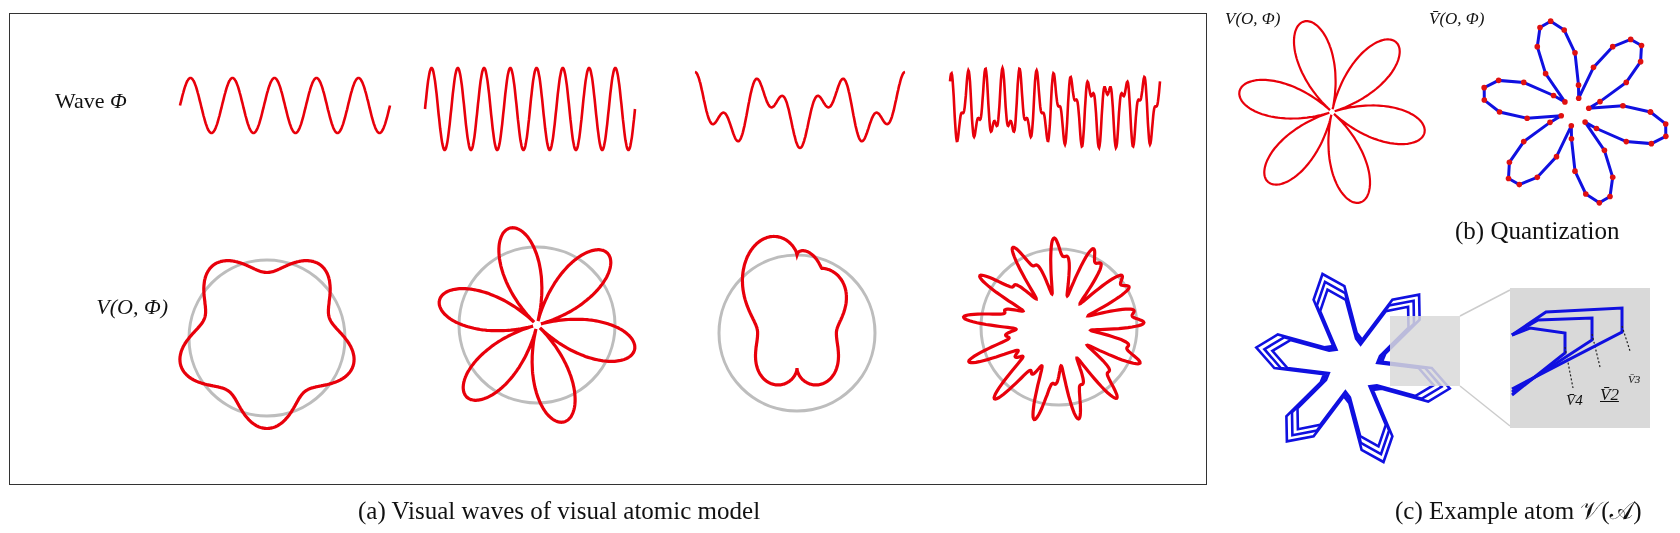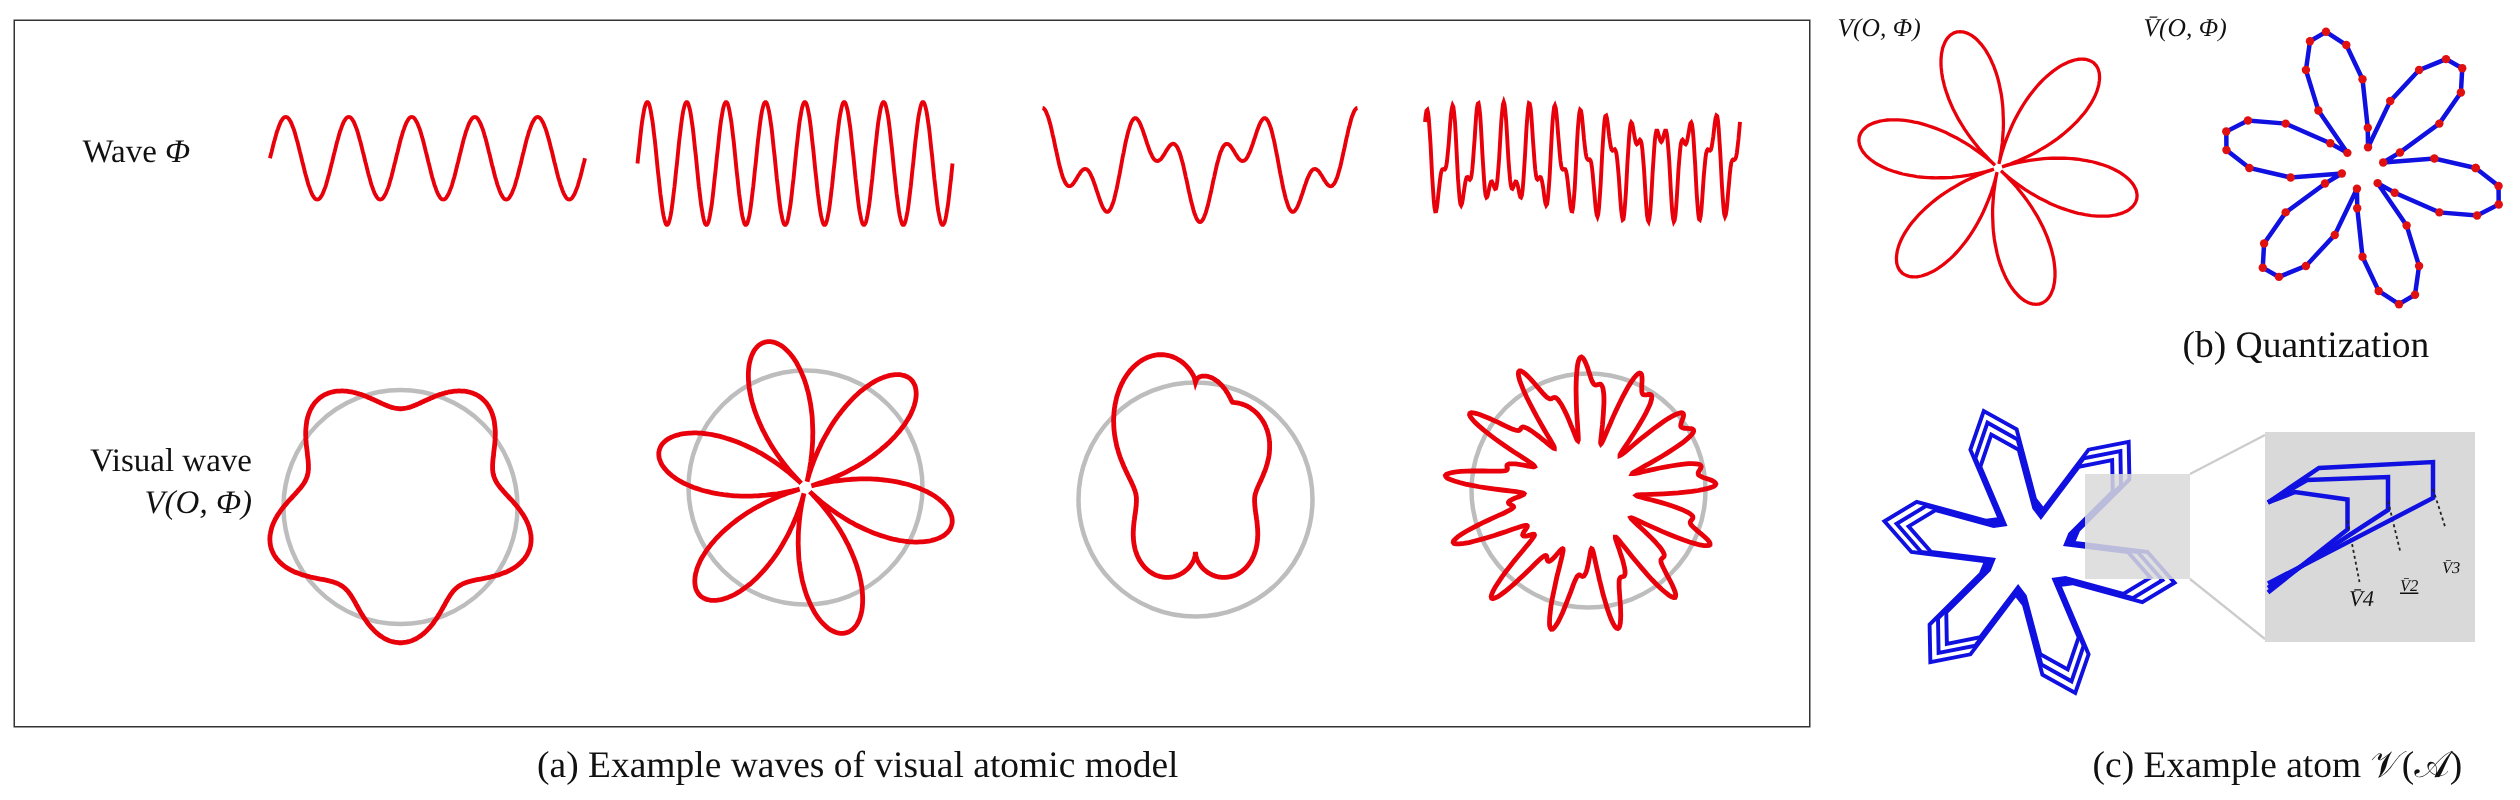--- a/index.html
+++ b/index.html
@@ -18,21 +18,20 @@
 <body>
 
 <div class="panel-a"></div>
 
 <div class="row-label" style="left:55px; top:87px;">
   <span>Wave</span>
   <i>Φ</i>
 </div>
 
 <div class="row-label" style="left:28px; top:293px; width:140px;">
-  <div>Visual wave</div>
   <div class="math">V(O, Φ)</div>
 </div>
 
 <svg id="svg-a" width="1680" height="533" style="left:0;top:0;">
     <path d="M180.0,105.5L180.5,103.3L181.1,101.2L181.6,99.1L182.1,97.0L182.6,95.0L183.2,93.0L183.7,91.1L184.2,89.3L184.7,87.6L185.3,86.1L185.8,84.6L186.3,83.3L186.8,82.1L187.3,81.0L187.9,80.1L188.4,79.3L188.9,78.8L189.4,78.3L190.0,78.1L190.5,78.0L191.0,78.1L191.6,78.3L192.1,78.8L192.6,79.3L193.1,80.1L193.7,81.0L194.2,82.1L194.7,83.3L195.2,84.6L195.8,86.1L196.3,87.6L196.8,89.3L197.3,91.1L197.8,93.0L198.4,95.0L198.9,97.0L199.4,99.1L199.9,101.2L200.5,103.3L201.0,105.5L201.5,107.7L202.1,109.8L202.6,111.9L203.1,114.0L203.6,116.0L204.2,118.0L204.7,119.9L205.2,121.7L205.7,123.4L206.3,124.9L206.8,126.4L207.3,127.7L207.8,128.9L208.3,130.0L208.9,130.9L209.4,131.7L209.9,132.2L210.4,132.7L211.0,132.9L211.5,133.0L212.0,132.9L212.6,132.7L213.1,132.2L213.6,131.7L214.1,130.9L214.7,130.0L215.2,128.9L215.7,127.7L216.2,126.4L216.8,124.9L217.3,123.4L217.8,121.7L218.3,119.9L218.8,118.0L219.4,116.0L219.9,114.0L220.4,111.9L220.9,109.8L221.5,107.7L222.0,105.5L222.5,103.3L223.1,101.2L223.6,99.1L224.1,97.0L224.6,95.0L225.2,93.0L225.7,91.1L226.2,89.3L226.7,87.6L227.3,86.1L227.8,84.6L228.3,83.3L228.8,82.1L229.3,81.0L229.9,80.1L230.4,79.3L230.9,78.8L231.4,78.3L232.0,78.1L232.5,78.0L233.0,78.1L233.6,78.3L234.1,78.8L234.6,79.3L235.1,80.1L235.7,81.0L236.2,82.1L236.7,83.3L237.2,84.6L237.8,86.1L238.3,87.6L238.8,89.3L239.3,91.1L239.8,93.0L240.4,95.0L240.9,97.0L241.4,99.1L241.9,101.2L242.5,103.3L243.0,105.5L243.5,107.7L244.1,109.8L244.6,111.9L245.1,114.0L245.6,116.0L246.2,118.0L246.7,119.9L247.2,121.7L247.7,123.4L248.3,124.9L248.8,126.4L249.3,127.7L249.8,128.9L250.4,130.0L250.9,130.9L251.4,131.7L251.9,132.2L252.4,132.7L253.0,132.9L253.5,133.0L254.0,132.9L254.6,132.7L255.1,132.2L255.6,131.7L256.1,130.9L256.6,130.0L257.2,128.9L257.7,127.7L258.2,126.4L258.8,124.9L259.3,123.4L259.8,121.7L260.3,119.9L260.9,118.0L261.4,116.0L261.9,114.0L262.4,111.9L262.9,109.8L263.5,107.7L264.0,105.5L264.5,103.3L265.1,101.2L265.6,99.1L266.1,97.0L266.6,95.0L267.1,93.0L267.7,91.1L268.2,89.3L268.7,87.6L269.3,86.1L269.8,84.6L270.3,83.3L270.8,82.1L271.4,81.0L271.9,80.1L272.4,79.3L272.9,78.8L273.4,78.3L274.0,78.1L274.5,78.0L275.0,78.1L275.6,78.3L276.1,78.8L276.6,79.3L277.1,80.1L277.6,81.0L278.2,82.1L278.7,83.3L279.2,84.6L279.8,86.1L280.3,87.6L280.8,89.3L281.3,91.1L281.9,93.0L282.4,95.0L282.9,97.0L283.4,99.1L283.9,101.2L284.5,103.3L285.0,105.5L285.5,107.7L286.1,109.8L286.6,111.9L287.1,114.0L287.6,116.0L288.1,118.0L288.7,119.9L289.2,121.7L289.7,123.4L290.3,124.9L290.8,126.4L291.3,127.7L291.8,128.9L292.4,130.0L292.9,130.9L293.4,131.7L293.9,132.2L294.4,132.7L295.0,132.9L295.5,133.0L296.0,132.9L296.6,132.7L297.1,132.2L297.6,131.7L298.1,130.9L298.6,130.0L299.2,128.9L299.7,127.7L300.2,126.4L300.8,124.9L301.3,123.4L301.8,121.7L302.3,119.9L302.9,118.0L303.4,116.0L303.9,114.0L304.4,111.9L304.9,109.8L305.5,107.7L306.0,105.5L306.5,103.3L307.1,101.2L307.6,99.1L308.1,97.0L308.6,95.0L309.1,93.0L309.7,91.1L310.2,89.3L310.7,87.6L311.3,86.1L311.8,84.6L312.3,83.3L312.8,82.1L313.4,81.0L313.9,80.1L314.4,79.3L314.9,78.8L315.5,78.3L316.0,78.1L316.5,78.0L317.0,78.1L317.6,78.3L318.1,78.8L318.6,79.3L319.1,80.1L319.6,81.0L320.2,82.1L320.7,83.3L321.2,84.6L321.8,86.1L322.3,87.6L322.8,89.3L323.3,91.1L323.9,93.0L324.4,95.0L324.9,97.0L325.4,99.1L325.9,101.2L326.5,103.3L327.0,105.5L327.5,107.7L328.0,109.8L328.6,111.9L329.1,114.0L329.6,116.0L330.1,118.0L330.7,119.9L331.2,121.7L331.7,123.4L332.3,124.9L332.8,126.4L333.3,127.7L333.8,128.9L334.4,130.0L334.9,130.9L335.4,131.7L335.9,132.2L336.4,132.7L337.0,132.9L337.5,133.0L338.0,132.9L338.6,132.7L339.1,132.2L339.6,131.7L340.1,130.9L340.6,130.0L341.2,128.9L341.7,127.7L342.2,126.4L342.8,124.9L343.3,123.4L343.8,121.7L344.3,119.9L344.9,118.0L345.4,116.0L345.9,114.0L346.4,111.9L347.0,109.8L347.5,107.7L348.0,105.5L348.5,103.3L349.1,101.2L349.6,99.1L350.1,97.0L350.6,95.0L351.1,93.0L351.7,91.1L352.2,89.3L352.7,87.6L353.3,86.1L353.8,84.6L354.3,83.3L354.8,82.1L355.4,81.0L355.9,80.1L356.4,79.3L356.9,78.8L357.4,78.3L358.0,78.1L358.5,78.0L359.0,78.1L359.5,78.3L360.1,78.8L360.6,79.3L361.1,80.1L361.6,81.0L362.2,82.1L362.7,83.3L363.2,84.6L363.8,86.1L364.3,87.6L364.8,89.3L365.3,91.1L365.9,93.0L366.4,95.0L366.9,97.0L367.4,99.1L368.0,101.2L368.5,103.3L369.0,105.5L369.5,107.7L370.1,109.8L370.6,111.9L371.1,114.0L371.6,116.0L372.1,118.0L372.7,119.9L373.2,121.7L373.7,123.4L374.3,124.9L374.8,126.4L375.3,127.7L375.8,128.9L376.4,130.0L376.9,130.9L377.4,131.7L377.9,132.2L378.4,132.7L379.0,132.9L379.5,133.0L380.0,132.9L380.5,132.7L381.1,132.2L381.6,131.7L382.1,130.9L382.6,130.0L383.2,128.9L383.7,127.7L384.2,126.4L384.8,124.9L385.3,123.4L385.8,121.7L386.3,119.9L386.9,118.0L387.4,116.0L387.9,114.0L388.4,111.9L388.9,109.8L389.5,107.7L390.0,105.5" fill="none" stroke="#e8000b" stroke-width="2.6"></path>
     <path d="M425.0,109.0L425.5,103.9L426.1,98.8L426.6,93.9L427.1,89.2L427.6,84.9L428.1,80.9L428.7,77.4L429.2,74.4L429.7,71.9L430.3,70.0L430.8,68.7L431.3,68.1L431.8,68.1L432.4,68.7L432.9,70.0L433.4,71.9L433.9,74.4L434.4,77.4L435.0,80.9L435.5,84.9L436.0,89.2L436.6,93.9L437.1,98.8L437.6,103.9L438.1,109.0L438.6,114.1L439.2,119.2L439.7,124.1L440.2,128.8L440.8,133.1L441.3,137.1L441.8,140.6L442.3,143.6L442.9,146.1L443.4,148.0L443.9,149.3L444.4,149.9L444.9,149.9L445.5,149.3L446.0,148.0L446.5,146.1L447.1,143.6L447.6,140.6L448.1,137.1L448.6,133.1L449.1,128.8L449.7,124.1L450.2,119.2L450.7,114.1L451.3,109.0L451.8,103.9L452.3,98.8L452.8,93.9L453.4,89.2L453.9,84.9L454.4,80.9L454.9,77.4L455.4,74.4L456.0,71.9L456.5,70.0L457.0,68.7L457.6,68.1L458.1,68.1L458.6,68.7L459.1,70.0L459.6,71.9L460.2,74.4L460.7,77.4L461.2,80.9L461.8,84.9L462.3,89.2L462.8,93.9L463.3,98.8L463.9,103.9L464.4,109.0L464.9,114.1L465.4,119.2L465.9,124.1L466.5,128.8L467.0,133.1L467.5,137.1L468.1,140.6L468.6,143.6L469.1,146.1L469.6,148.0L470.1,149.3L470.7,149.9L471.2,149.9L471.7,149.3L472.3,148.0L472.8,146.1L473.3,143.6L473.8,140.6L474.4,137.1L474.9,133.1L475.4,128.8L475.9,124.1L476.4,119.2L477.0,114.1L477.5,109.0L478.0,103.9L478.6,98.8L479.1,93.9L479.6,89.2L480.1,84.9L480.6,80.9L481.2,77.4L481.7,74.4L482.2,71.9L482.8,70.0L483.3,68.7L483.8,68.1L484.3,68.1L484.9,68.7L485.4,70.0L485.9,71.9L486.4,74.4L486.9,77.4L487.5,80.9L488.0,84.9L488.5,89.2L489.1,93.9L489.6,98.8L490.1,103.9L490.6,109.0L491.1,114.1L491.7,119.2L492.2,124.1L492.7,128.8L493.3,133.1L493.8,137.1L494.3,140.6L494.8,143.6L495.4,146.1L495.9,148.0L496.4,149.3L496.9,149.9L497.4,149.9L498.0,149.3L498.5,148.0L499.0,146.1L499.6,143.6L500.1,140.6L500.6,137.1L501.1,133.1L501.6,128.8L502.2,124.1L502.7,119.2L503.2,114.1L503.8,109.0L504.3,103.9L504.8,98.8L505.3,93.9L505.9,89.2L506.4,84.9L506.9,80.9L507.4,77.4L507.9,74.4L508.5,71.9L509.0,70.0L509.5,68.7L510.1,68.1L510.6,68.1L511.1,68.7L511.6,70.0L512.1,71.9L512.7,74.4L513.2,77.4L513.7,80.9L514.3,84.9L514.8,89.2L515.3,93.9L515.8,98.8L516.4,103.9L516.9,109.0L517.4,114.1L517.9,119.2L518.5,124.1L519.0,128.8L519.5,133.1L520.0,137.1L520.5,140.6L521.1,143.6L521.6,146.1L522.1,148.0L522.6,149.3L523.2,149.9L523.7,149.9L524.2,149.3L524.8,148.0L525.3,146.1L525.8,143.6L526.3,140.6L526.9,137.1L527.4,133.1L527.9,128.8L528.4,124.1L529.0,119.2L529.5,114.1L530.0,109.0L530.5,103.9L531.0,98.8L531.6,93.9L532.1,89.2L532.6,84.9L533.1,80.9L533.7,77.4L534.2,74.4L534.7,71.9L535.3,70.0L535.8,68.7L536.3,68.1L536.8,68.1L537.4,68.7L537.9,70.0L538.4,71.9L538.9,74.4L539.5,77.4L540.0,80.9L540.5,84.9L541.0,89.2L541.5,93.9L542.1,98.8L542.6,103.9L543.1,109.0L543.6,114.1L544.2,119.2L544.7,124.1L545.2,128.8L545.8,133.1L546.3,137.1L546.8,140.6L547.3,143.6L547.9,146.1L548.4,148.0L548.9,149.3L549.4,149.9L550.0,149.9L550.5,149.3L551.0,148.0L551.5,146.1L552.0,143.6L552.6,140.6L553.1,137.1L553.6,133.1L554.1,128.8L554.7,124.1L555.2,119.2L555.7,114.1L556.3,109.0L556.8,103.9L557.3,98.8L557.8,93.9L558.4,89.2L558.9,84.9L559.4,80.9L559.9,77.4L560.5,74.4L561.0,71.9L561.5,70.0L562.0,68.7L562.5,68.1L563.1,68.1L563.6,68.7L564.1,70.0L564.6,71.9L565.2,74.4L565.7,77.4L566.2,80.9L566.8,84.9L567.3,89.2L567.8,93.9L568.3,98.8L568.9,103.9L569.4,109.0L569.9,114.1L570.4,119.2L571.0,124.1L571.5,128.8L572.0,133.1L572.5,137.1L573.0,140.6L573.6,143.6L574.1,146.1L574.6,148.0L575.1,149.3L575.7,149.9L576.2,149.9L576.7,149.3L577.3,148.0L577.8,146.1L578.3,143.6L578.8,140.6L579.4,137.1L579.9,133.1L580.4,128.8L580.9,124.1L581.5,119.2L582.0,114.1L582.5,109.0L583.0,103.9L583.5,98.8L584.1,93.9L584.6,89.2L585.1,84.9L585.6,80.9L586.2,77.4L586.7,74.4L587.2,71.9L587.8,70.0L588.3,68.7L588.8,68.1L589.3,68.1L589.9,68.7L590.4,70.0L590.9,71.9L591.4,74.4L592.0,77.4L592.5,80.9L593.0,84.9L593.5,89.2L594.0,93.9L594.6,98.8L595.1,103.9L595.6,109.0L596.1,114.1L596.7,119.2L597.2,124.1L597.7,128.8L598.3,133.1L598.8,137.1L599.3,140.6L599.8,143.6L600.4,146.1L600.9,148.0L601.4,149.3L601.9,149.9L602.5,149.9L603.0,149.3L603.5,148.0L604.0,146.1L604.5,143.6L605.1,140.6L605.6,137.1L606.1,133.1L606.6,128.8L607.2,124.1L607.7,119.2L608.2,114.1L608.8,109.0L609.3,103.9L609.8,98.8L610.3,93.9L610.9,89.2L611.4,84.9L611.9,80.9L612.4,77.4L613.0,74.4L613.5,71.9L614.0,70.0L614.5,68.7L615.0,68.1L615.6,68.1L616.1,68.7L616.6,70.0L617.1,71.9L617.7,74.4L618.2,77.4L618.7,80.9L619.3,84.9L619.8,89.2L620.3,93.9L620.8,98.8L621.4,103.9L621.9,109.0L622.4,114.1L622.9,119.2L623.5,124.1L624.0,128.8L624.5,133.1L625.0,137.1L625.5,140.6L626.1,143.6L626.6,146.1L627.1,148.0L627.6,149.3L628.2,149.9L628.7,149.9L629.2,149.3L629.8,148.0L630.3,146.1L630.8,143.6L631.3,140.6L631.9,137.1L632.4,133.1L632.9,128.8L633.4,124.1L634.0,119.2L634.5,114.1L635.0,109.0" fill="none" stroke="#e8000b" stroke-width="2.6"></path>
     <path d="M695.0,72.0L695.5,72.1L696.0,72.5L696.6,73.1L697.1,73.9L697.6,75.0L698.1,76.3L698.7,77.7L699.2,79.4L699.7,81.3L700.3,83.2L700.8,85.4L701.3,87.6L701.8,89.9L702.4,92.3L702.9,94.7L703.4,97.2L703.9,99.7L704.5,102.1L705.0,104.5L705.5,106.8L706.0,109.0L706.5,111.1L707.1,113.1L707.6,115.0L708.1,116.7L708.6,118.3L709.2,119.6L709.7,120.8L710.2,121.8L710.8,122.7L711.3,123.3L711.8,123.8L712.3,124.0L712.9,124.1L713.4,124.1L713.9,123.9L714.4,123.5L715.0,123.0L715.5,122.4L716.0,121.7L716.5,121.0L717.0,120.2L717.6,119.3L718.1,118.4L718.6,117.5L719.1,116.7L719.7,115.9L720.2,115.1L720.7,114.4L721.3,113.8L721.8,113.3L722.3,113.0L722.8,112.7L723.4,112.6L723.9,112.7L724.4,112.9L724.9,113.2L725.5,113.7L726.0,114.4L726.5,115.2L727.0,116.1L727.5,117.2L728.1,118.4L728.6,119.7L729.1,121.1L729.6,122.5L730.2,124.1L730.7,125.7L731.2,127.3L731.8,128.9L732.3,130.5L732.8,132.0L733.3,133.5L733.9,135.0L734.4,136.3L734.9,137.5L735.4,138.6L736.0,139.5L736.5,140.2L737.0,140.7L737.5,141.1L738.0,141.2L738.6,141.2L739.1,140.9L739.6,140.3L740.1,139.6L740.7,138.6L741.2,137.4L741.7,136.0L742.3,134.4L742.8,132.6L743.3,130.6L743.8,128.4L744.4,126.1L744.9,123.6L745.4,121.0L745.9,118.4L746.5,115.6L747.0,112.8L747.5,110.0L748.0,107.2L748.5,104.4L749.1,101.7L749.6,99.0L750.1,96.4L750.6,94.0L751.2,91.7L751.7,89.5L752.2,87.5L752.8,85.7L753.3,84.0L753.8,82.6L754.3,81.4L754.9,80.4L755.4,79.7L755.9,79.1L756.4,78.8L757.0,78.8L757.5,78.9L758.0,79.3L758.5,79.8L759.0,80.5L759.6,81.4L760.1,82.5L760.6,83.7L761.1,85.0L761.7,86.4L762.2,87.9L762.7,89.5L763.3,91.1L763.8,92.7L764.3,94.3L764.8,95.9L765.4,97.4L765.9,98.9L766.4,100.3L766.9,101.6L767.5,102.8L768.0,103.9L768.5,104.8L769.0,105.6L769.5,106.3L770.1,106.8L770.6,107.1L771.1,107.3L771.6,107.4L772.2,107.3L772.7,107.0L773.2,106.6L773.8,106.2L774.3,105.6L774.8,104.9L775.3,104.1L775.9,103.3L776.4,102.5L776.9,101.6L777.4,100.7L778.0,99.8L778.5,99.0L779.0,98.3L779.5,97.6L780.0,97.0L780.6,96.5L781.1,96.1L781.6,95.9L782.1,95.8L782.7,95.9L783.2,96.2L783.7,96.7L784.3,97.3L784.8,98.1L785.3,99.1L785.8,100.3L786.4,101.7L786.9,103.2L787.4,105.0L787.9,106.8L788.5,108.8L789.0,110.9L789.5,113.2L790.0,115.5L790.5,117.9L791.1,120.3L791.6,122.8L792.1,125.2L792.6,127.6L793.2,130.0L793.7,132.4L794.2,134.6L794.8,136.7L795.3,138.7L795.8,140.6L796.3,142.2L796.9,143.7L797.4,145.0L797.9,146.1L798.4,146.9L799.0,147.5L799.5,147.9L800.0,148.0L800.5,147.9L801.0,147.5L801.6,146.9L802.1,146.1L802.6,145.0L803.1,143.7L803.7,142.3L804.2,140.6L804.7,138.7L805.3,136.8L805.8,134.6L806.3,132.4L806.8,130.1L807.4,127.7L807.9,125.3L808.4,122.8L808.9,120.3L809.5,117.9L810.0,115.5L810.5,113.2L811.0,111.0L811.5,108.9L812.1,106.9L812.6,105.0L813.1,103.3L813.6,101.7L814.2,100.4L814.7,99.2L815.2,98.2L815.8,97.3L816.3,96.7L816.8,96.2L817.3,96.0L817.9,95.9L818.4,95.9L818.9,96.1L819.4,96.5L820.0,97.0L820.5,97.6L821.0,98.3L821.5,99.0L822.0,99.8L822.6,100.7L823.1,101.6L823.6,102.5L824.1,103.3L824.7,104.1L825.2,104.9L825.7,105.6L826.3,106.2L826.8,106.7L827.3,107.0L827.8,107.3L828.4,107.4L828.9,107.3L829.4,107.1L829.9,106.8L830.5,106.3L831.0,105.6L831.5,104.8L832.0,103.9L832.5,102.8L833.1,101.6L833.6,100.3L834.1,98.9L834.6,97.5L835.2,95.9L835.7,94.3L836.2,92.7L836.8,91.1L837.3,89.5L837.8,88.0L838.3,86.5L838.9,85.0L839.4,83.7L839.9,82.5L840.4,81.4L841.0,80.5L841.5,79.8L842.0,79.3L842.5,78.9L843.0,78.8L843.6,78.8L844.1,79.1L844.6,79.7L845.1,80.4L845.7,81.4L846.2,82.6L846.7,84.0L847.3,85.6L847.8,87.4L848.3,89.4L848.8,91.6L849.4,93.9L849.9,96.4L850.4,99.0L850.9,101.6L851.5,104.4L852.0,107.2L852.5,110.0L853.0,112.8L853.5,115.6L854.1,118.3L854.6,121.0L855.1,123.6L855.6,126.0L856.2,128.3L856.7,130.5L857.2,132.5L857.8,134.3L858.3,136.0L858.8,137.4L859.3,138.6L859.9,139.6L860.4,140.3L860.9,140.9L861.4,141.2L862.0,141.2L862.5,141.1L863.0,140.7L863.5,140.2L864.0,139.5L864.6,138.6L865.1,137.5L865.6,136.3L866.1,135.0L866.7,133.6L867.2,132.1L867.7,130.5L868.3,128.9L868.8,127.3L869.3,125.7L869.8,124.1L870.4,122.6L870.9,121.1L871.4,119.7L871.9,118.4L872.5,117.2L873.0,116.1L873.5,115.2L874.0,114.4L874.5,113.7L875.1,113.2L875.6,112.9L876.1,112.7L876.6,112.6L877.2,112.7L877.7,113.0L878.2,113.4L878.8,113.8L879.3,114.4L879.8,115.1L880.3,115.9L880.9,116.7L881.4,117.5L881.9,118.4L882.4,119.3L883.0,120.2L883.5,121.0L884.0,121.7L884.5,122.4L885.0,123.0L885.6,123.5L886.1,123.9L886.6,124.1L887.1,124.2L887.7,124.1L888.2,123.8L888.7,123.3L889.3,122.7L889.8,121.9L890.3,120.9L890.8,119.7L891.4,118.3L891.9,116.8L892.4,115.0L892.9,113.2L893.5,111.2L894.0,109.1L894.5,106.8L895.0,104.5L895.5,102.1L896.1,99.7L896.6,97.2L897.1,94.8L897.6,92.4L898.2,90.0L898.7,87.6L899.2,85.4L899.8,83.3L900.3,81.3L900.8,79.4L901.3,77.8L901.9,76.3L902.4,75.0L902.9,73.9L903.4,73.1L904.0,72.5L904.5,72.1L905.0,72.0" fill="none" stroke="#e8000b" stroke-width="2.6"></path>
     <path d="M950.0,81.3L950.5,76.7L951.0,73.8L951.6,73.2L952.1,75.2L952.6,80.0L953.1,87.2L953.7,96.2L954.2,106.3L954.7,116.4L955.3,125.6L955.8,133.1L956.3,138.3L956.8,140.9L957.4,140.8L957.9,138.5L958.4,134.5L958.9,129.5L959.5,124.4L960.0,119.8L960.5,116.3L961.0,114.0L961.5,112.9L962.1,112.7L962.6,113.0L963.1,113.1L963.6,112.5L964.2,110.5L964.7,107.1L965.2,102.1L965.8,95.9L966.3,89.0L966.8,82.2L967.3,76.3L967.9,72.1L968.4,70.3L968.9,71.3L969.4,75.1L970.0,81.6L970.5,90.0L971.0,99.7L971.5,109.7L972.0,119.1L972.6,126.9L973.1,132.7L973.6,136.0L974.1,136.9L974.7,135.6L975.2,132.8L975.7,129.1L976.3,125.2L976.8,121.9L977.3,119.5L977.8,118.2L978.4,118.0L978.9,118.6L979.4,119.4L979.9,119.8L980.5,119.1L981.0,117.0L981.5,113.1L982.0,107.5L982.5,100.4L983.1,92.6L983.6,84.6L984.1,77.5L984.6,72.1L985.2,69.1L985.7,68.8L986.2,71.5L986.8,77.0L987.3,84.6L987.8,93.7L988.3,103.3L988.9,112.4L989.4,120.3L989.9,126.3L990.4,130.1L991.0,131.7L991.5,131.3L992.0,129.6L992.5,127.0L993.0,124.4L993.6,122.3L994.1,121.1L994.6,121.0L995.1,122.0L995.7,123.5L996.2,125.0L996.7,126.0L997.3,125.7L997.8,123.7L998.3,119.7L998.8,113.7L999.4,106.1L999.9,97.4L1000.4,88.6L1000.9,80.4L1001.5,73.8L1002.0,69.5L1002.5,68.0L1003.0,69.5L1003.5,73.8L1004.1,80.4L1004.6,88.5L1005.1,97.4L1005.6,106.1L1006.2,113.7L1006.7,119.6L1007.2,123.6L1007.8,125.6L1008.3,125.9L1008.8,125.0L1009.3,123.4L1009.9,121.9L1010.4,121.0L1010.9,121.1L1011.4,122.3L1012.0,124.4L1012.5,127.0L1013.0,129.6L1013.5,131.4L1014.0,131.7L1014.6,130.2L1015.1,126.4L1015.6,120.3L1016.1,112.5L1016.7,103.3L1017.2,93.7L1017.7,84.7L1018.3,77.0L1018.8,71.6L1019.3,68.8L1019.8,69.1L1020.4,72.1L1020.9,77.5L1021.4,84.6L1021.9,92.5L1022.5,100.4L1023.0,107.5L1023.5,113.1L1024.0,117.0L1024.5,119.1L1025.1,119.7L1025.6,119.3L1026.1,118.6L1026.7,118.0L1027.2,118.2L1027.7,119.5L1028.2,121.9L1028.8,125.2L1029.3,129.1L1029.8,132.8L1030.3,135.6L1030.8,136.9L1031.4,136.0L1031.9,132.7L1032.4,127.0L1033.0,119.1L1033.5,109.8L1034.0,99.8L1034.5,90.1L1035.0,81.6L1035.6,75.1L1036.1,71.3L1036.6,70.3L1037.2,72.1L1037.7,76.3L1038.2,82.2L1038.7,89.0L1039.3,95.8L1039.8,102.0L1040.3,107.0L1040.8,110.5L1041.3,112.4L1041.9,113.1L1042.4,113.0L1042.9,112.7L1043.5,112.8L1044.0,113.9L1044.5,116.2L1045.0,119.8L1045.5,124.4L1046.1,129.5L1046.6,134.5L1047.1,138.5L1047.7,140.8L1048.2,140.9L1048.7,138.3L1049.2,133.2L1049.8,125.7L1050.3,116.5L1050.8,106.3L1051.3,96.3L1051.8,87.2L1052.4,80.0L1052.9,75.2L1053.4,73.2L1054.0,73.8L1054.5,76.7L1055.0,81.3L1055.5,86.9L1056.0,92.6L1056.6,97.8L1057.1,101.9L1057.6,104.6L1058.2,106.1L1058.7,106.5L1059.2,106.3L1059.7,106.2L1060.3,106.8L1060.8,108.5L1061.3,111.6L1061.8,116.2L1062.3,121.9L1062.9,128.3L1063.4,134.5L1063.9,139.7L1064.5,143.3L1065.0,144.5L1065.5,142.9L1066.0,138.6L1066.5,131.7L1067.1,122.9L1067.6,113.0L1068.1,102.9L1068.7,93.6L1069.2,85.9L1069.7,80.4L1070.2,77.4L1070.8,77.0L1071.3,78.8L1071.8,82.2L1072.3,86.5L1072.8,91.0L1073.4,95.0L1073.9,98.0L1074.4,99.8L1075.0,100.4L1075.5,100.2L1076.0,99.7L1076.5,99.5L1077.0,100.2L1077.6,102.3L1078.1,106.0L1078.6,111.3L1079.2,118.0L1079.7,125.4L1080.2,132.8L1080.7,139.3L1081.3,144.1L1081.8,146.5L1082.3,146.1L1082.8,142.8L1083.3,136.9L1083.9,128.8L1084.4,119.4L1084.9,109.5L1085.5,100.3L1086.0,92.4L1086.5,86.4L1087.0,82.9L1087.5,81.6L1088.1,82.4L1088.6,84.6L1089.1,87.7L1089.7,91.0L1090.2,93.7L1090.7,95.5L1091.2,96.2L1091.8,95.8L1092.3,94.8L1092.8,93.7L1093.3,93.1L1093.8,93.6L1094.4,95.7L1094.9,99.6L1095.4,105.5L1096.0,112.8L1096.5,121.1L1097.0,129.6L1097.5,137.2L1098.0,143.3L1098.6,146.9L1099.1,147.8L1099.6,145.7L1100.2,140.8L1100.7,133.7L1101.2,125.0L1101.7,115.8L1102.3,106.8L1102.8,99.0L1103.3,93.0L1103.8,89.1L1104.3,87.2L1104.9,87.2L1105.4,88.6L1105.9,90.6L1106.5,92.6L1107.0,94.1L1107.5,94.7L1108.0,94.1L1108.5,92.6L1109.1,90.6L1109.6,88.5L1110.1,87.2L1110.7,87.2L1111.2,89.0L1111.7,93.0L1112.2,99.0L1112.8,106.8L1113.3,115.7L1113.8,125.0L1114.3,133.6L1114.8,140.8L1115.4,145.7L1115.9,147.8L1116.4,146.9L1117.0,143.3L1117.5,137.2L1118.0,129.6L1118.5,121.2L1119.0,112.9L1119.6,105.5L1120.1,99.7L1120.6,95.7L1121.2,93.6L1121.7,93.1L1122.2,93.7L1122.7,94.9L1123.3,95.9L1123.8,96.2L1124.3,95.5L1124.8,93.7L1125.3,91.0L1125.9,87.7L1126.4,84.6L1126.9,82.3L1127.5,81.6L1128.0,82.8L1128.5,86.4L1129.0,92.3L1129.5,100.2L1130.1,109.5L1130.6,119.3L1131.1,128.8L1131.7,136.9L1132.2,142.8L1132.7,146.1L1133.2,146.5L1133.8,144.1L1134.3,139.3L1134.8,132.8L1135.3,125.4L1135.8,118.0L1136.4,111.4L1136.9,106.0L1137.4,102.3L1138.0,100.3L1138.5,99.6L1139.0,99.8L1139.5,100.3L1140.0,100.4L1140.6,99.8L1141.1,98.0L1141.6,95.0L1142.2,91.0L1142.7,86.5L1143.2,82.2L1143.7,78.8L1144.3,77.0L1144.8,77.4L1145.3,80.4L1145.8,85.8L1146.3,93.6L1146.9,102.9L1147.4,113.0L1147.9,122.9L1148.5,131.7L1149.0,138.6L1149.5,142.9L1150.0,144.4L1150.5,143.3L1151.1,139.7L1151.6,134.5L1152.1,128.3L1152.7,122.0L1153.2,116.2L1153.7,111.7L1154.2,108.5L1154.8,106.8L1155.3,106.3L1155.8,106.3L1156.3,106.5L1156.8,106.1L1157.4,104.7L1157.9,101.9L1158.4,97.8L1159.0,92.6L1159.5,86.9L1160.0,81.3" fill="none" stroke="#e8000b" stroke-width="2.6"></path>
     <circle cx="267" cy="338" r="78" fill="none" stroke="#bdbdbd" stroke-width="3"></circle>
     <path d="M345.0,338.0L344.5,337.3L343.9,336.7L343.3,336.0L342.8,335.4L342.2,334.7L341.7,334.1L341.1,333.5L340.6,332.9L340.0,332.3L339.4,331.7L338.9,331.1L338.4,330.5L337.8,329.9L337.3,329.4L336.8,328.8L336.3,328.3L335.8,327.7L335.3,327.2L334.9,326.6L334.4,326.1L334.0,325.6L333.5,325.1L333.1,324.5L332.7,324.0L332.3,323.5L332.0,323.0L331.6,322.5L331.3,322.0L331.0,321.5L330.7,320.9L330.4,320.4L330.2,319.9L329.9,319.4L329.7,318.8L329.5,318.3L329.3,317.8L329.1,317.2L329.0,316.7L328.9,316.1L328.7,315.5L328.6,315.0L328.6,314.4L328.5,313.8L328.4,313.2L328.4,312.6L328.4,311.9L328.4,311.3L328.4,310.7L328.4,310.0L328.4,309.4L328.5,308.7L328.5,308.0L328.6,307.3L328.6,306.6L328.7,305.9L328.8,305.1L328.9,304.4L329.0,303.7L329.1,302.9L329.1,302.1L329.2,301.3L329.3,300.5L329.4,299.7L329.5,298.9L329.6,298.1L329.7,297.3L329.8,296.4L329.9,295.6L329.9,294.7L330.0,293.9L330.1,293.0L330.1,292.2L330.1,291.3L330.2,290.4L330.2,289.5L330.2,288.6L330.2,287.8L330.1,286.9L330.1,286.0L330.0,285.1L329.9,284.2L329.8,283.4L329.7,282.5L329.6,281.6L329.5,280.8L329.3,279.9L329.1,279.1L328.9,278.2L328.6,277.4L328.4,276.6L328.1,275.8L327.8,275.0L327.5,274.2L327.2,273.5L326.8,272.7L326.4,272.0L326.0,271.3L325.6,270.6L325.1,269.9L324.7,269.3L324.2,268.6L323.7,268.0L323.1,267.4L322.6,266.9L322.0,266.3L321.4,265.8L320.8,265.3L320.2,264.8L319.5,264.3L318.9,263.9L318.2,263.5L317.5,263.1L316.8,262.8L316.0,262.5L315.3,262.2L314.5,261.9L313.8,261.7L313.0,261.4L312.2,261.3L311.4,261.1L310.6,261.0L309.8,260.8L308.9,260.8L308.1,260.7L307.3,260.7L306.4,260.6L305.6,260.6L304.7,260.7L303.9,260.7L303.0,260.8L302.1,260.9L301.3,261.0L300.4,261.2L299.5,261.3L298.7,261.5L297.8,261.7L297.0,261.9L296.1,262.2L295.3,262.4L294.4,262.7L293.6,262.9L292.7,263.2L291.9,263.5L291.1,263.8L290.3,264.1L289.5,264.4L288.7,264.8L287.9,265.1L287.1,265.4L286.4,265.8L285.6,266.1L284.8,266.5L284.1,266.8L283.4,267.1L282.6,267.5L281.9,267.8L281.2,268.1L280.5,268.5L279.8,268.8L279.2,269.1L278.5,269.4L277.8,269.7L277.2,270.0L276.5,270.2L275.9,270.5L275.3,270.7L274.6,271.0L274.0,271.2L273.4,271.4L272.8,271.6L272.2,271.7L271.6,271.9L271.0,272.0L270.5,272.1L269.9,272.2L269.3,272.3L268.7,272.4L268.1,272.4L267.6,272.5L267.0,272.5L266.4,272.5L265.9,272.4L265.3,272.4L264.7,272.3L264.1,272.2L263.5,272.1L263.0,272.0L262.4,271.9L261.8,271.7L261.2,271.6L260.6,271.4L260.0,271.2L259.4,271.0L258.7,270.7L258.1,270.5L257.5,270.2L256.8,270.0L256.2,269.7L255.5,269.4L254.8,269.1L254.2,268.8L253.5,268.5L252.8,268.1L252.1,267.8L251.4,267.5L250.6,267.1L249.9,266.8L249.2,266.5L248.4,266.1L247.6,265.8L246.9,265.4L246.1,265.1L245.3,264.8L244.5,264.4L243.7,264.1L242.9,263.8L242.1,263.5L241.3,263.2L240.4,262.9L239.6,262.7L238.7,262.4L237.9,262.2L237.0,261.9L236.2,261.7L235.3,261.5L234.5,261.3L233.6,261.2L232.7,261.0L231.9,260.9L231.0,260.8L230.1,260.7L229.3,260.7L228.4,260.6L227.6,260.6L226.7,260.7L225.9,260.7L225.1,260.8L224.2,260.8L223.4,261.0L222.6,261.1L221.8,261.3L221.0,261.4L220.2,261.7L219.5,261.9L218.7,262.2L218.0,262.5L217.2,262.8L216.5,263.1L215.8,263.5L215.1,263.9L214.5,264.3L213.8,264.8L213.2,265.3L212.6,265.8L212.0,266.3L211.4,266.9L210.9,267.4L210.3,268.0L209.8,268.6L209.3,269.3L208.9,269.9L208.4,270.6L208.0,271.3L207.6,272.0L207.2,272.7L206.8,273.5L206.5,274.2L206.2,275.0L205.9,275.8L205.6,276.6L205.4,277.4L205.1,278.2L204.9,279.1L204.7,279.9L204.5,280.8L204.4,281.6L204.3,282.5L204.2,283.4L204.1,284.2L204.0,285.1L203.9,286.0L203.9,286.9L203.8,287.8L203.8,288.6L203.8,289.5L203.8,290.4L203.9,291.3L203.9,292.2L203.9,293.0L204.0,293.9L204.1,294.7L204.1,295.6L204.2,296.4L204.3,297.3L204.4,298.1L204.5,298.9L204.6,299.7L204.7,300.5L204.8,301.3L204.9,302.1L204.9,302.9L205.0,303.7L205.1,304.4L205.2,305.1L205.3,305.9L205.4,306.6L205.4,307.3L205.5,308.0L205.5,308.7L205.6,309.4L205.6,310.0L205.6,310.7L205.6,311.3L205.6,311.9L205.6,312.6L205.6,313.2L205.5,313.8L205.4,314.4L205.4,315.0L205.3,315.5L205.1,316.1L205.0,316.7L204.9,317.2L204.7,317.8L204.5,318.3L204.3,318.8L204.1,319.4L203.8,319.9L203.6,320.4L203.3,320.9L203.0,321.5L202.7,322.0L202.4,322.5L202.0,323.0L201.7,323.5L201.3,324.0L200.9,324.5L200.5,325.1L200.0,325.6L199.6,326.1L199.1,326.6L198.7,327.2L198.2,327.7L197.7,328.3L197.2,328.8L196.7,329.4L196.2,329.9L195.6,330.5L195.1,331.1L194.6,331.7L194.0,332.3L193.4,332.9L192.9,333.5L192.3,334.1L191.8,334.7L191.2,335.4L190.7,336.0L190.1,336.7L189.5,337.3L189.0,338.0L188.5,338.7L187.9,339.4L187.4,340.1L186.9,340.8L186.4,341.5L185.9,342.3L185.4,343.0L184.9,343.7L184.5,344.5L184.0,345.3L183.6,346.0L183.2,346.8L182.8,347.6L182.5,348.4L182.1,349.2L181.8,350.0L181.5,350.8L181.2,351.6L181.0,352.4L180.8,353.2L180.6,354.0L180.4,354.8L180.3,355.6L180.1,356.5L180.0,357.3L180.0,358.1L179.9,358.9L179.9,359.7L180.0,360.5L180.0,361.3L180.1,362.1L180.2,362.9L180.3,363.7L180.5,364.4L180.7,365.2L180.9,366.0L181.2,366.7L181.5,367.4L181.8,368.2L182.2,368.9L182.5,369.6L182.9,370.3L183.4,370.9L183.8,371.6L184.3,372.3L184.8,372.9L185.3,373.5L185.9,374.1L186.4,374.7L187.0,375.3L187.7,375.8L188.3,376.4L189.0,376.9L189.6,377.4L190.3,377.9L191.0,378.4L191.8,378.8L192.5,379.3L193.3,379.7L194.0,380.1L194.8,380.5L195.6,380.9L196.4,381.3L197.2,381.6L198.1,381.9L198.9,382.2L199.7,382.5L200.5,382.8L201.4,383.1L202.2,383.4L203.1,383.6L203.9,383.8L204.7,384.1L205.6,384.3L206.4,384.5L207.2,384.7L208.1,384.9L208.9,385.1L209.7,385.2L210.5,385.4L211.3,385.6L212.1,385.7L212.9,385.9L213.7,386.0L214.4,386.2L215.2,386.3L215.9,386.5L216.7,386.6L217.4,386.8L218.1,386.9L218.8,387.1L219.5,387.2L220.1,387.4L220.8,387.6L221.4,387.7L222.0,387.9L222.7,388.1L223.2,388.3L223.8,388.5L224.4,388.8L225.0,389.0L225.5,389.2L226.0,389.5L226.5,389.8L227.0,390.1L227.5,390.4L228.0,390.7L228.5,391.0L228.9,391.4L229.4,391.7L229.8,392.1L230.3,392.5L230.7,392.9L231.1,393.3L231.5,393.7L231.9,394.2L232.3,394.7L232.7,395.2L233.0,395.7L233.4,396.2L233.8,396.7L234.1,397.3L234.5,397.8L234.9,398.4L235.2,399.0L235.6,399.6L236.0,400.3L236.3,400.9L236.7,401.5L237.1,402.2L237.4,402.9L237.8,403.6L238.2,404.2L238.6,404.9L239.0,405.7L239.4,406.4L239.8,407.1L240.2,407.8L240.6,408.5L241.1,409.3L241.5,410.0L242.0,410.7L242.4,411.5L242.9,412.2L243.4,412.9L243.9,413.6L244.4,414.3L244.9,415.1L245.4,415.8L246.0,416.5L246.5,417.1L247.1,417.8L247.7,418.5L248.3,419.1L248.9,419.8L249.5,420.4L250.1,421.0L250.8,421.6L251.4,422.2L252.1,422.7L252.7,423.2L253.4,423.8L254.1,424.2L254.8,424.7L255.5,425.1L256.2,425.6L257.0,426.0L257.7,426.3L258.5,426.7L259.2,427.0L260.0,427.3L260.7,427.5L261.5,427.7L262.3,427.9L263.1,428.1L263.8,428.2L264.6,428.3L265.4,428.4L266.2,428.5L267.0,428.5L267.8,428.5L268.6,428.4L269.4,428.3L270.2,428.2L270.9,428.1L271.7,427.9L272.5,427.7L273.3,427.5L274.0,427.3L274.8,427.0L275.5,426.7L276.3,426.3L277.0,426.0L277.8,425.6L278.5,425.1L279.2,424.7L279.9,424.2L280.6,423.8L281.3,423.2L281.9,422.7L282.6,422.2L283.2,421.6L283.9,421.0L284.5,420.4L285.1,419.8L285.7,419.1L286.3,418.5L286.9,417.8L287.5,417.1L288.0,416.5L288.6,415.8L289.1,415.1L289.6,414.3L290.1,413.6L290.6,412.9L291.1,412.2L291.6,411.5L292.0,410.7L292.5,410.0L292.9,409.3L293.4,408.5L293.8,407.8L294.2,407.1L294.6,406.4L295.0,405.7L295.4,404.9L295.8,404.2L296.2,403.6L296.6,402.9L296.9,402.2L297.3,401.5L297.7,400.9L298.0,400.3L298.4,399.6L298.8,399.0L299.1,398.4L299.5,397.8L299.9,397.3L300.2,396.7L300.6,396.2L301.0,395.7L301.3,395.2L301.7,394.7L302.1,394.2L302.5,393.7L302.9,393.3L303.3,392.9L303.7,392.5L304.2,392.1L304.6,391.7L305.1,391.4L305.5,391.0L306.0,390.7L306.5,390.4L307.0,390.1L307.5,389.8L308.0,389.5L308.5,389.2L309.0,389.0L309.6,388.8L310.2,388.5L310.8,388.3L311.3,388.1L312.0,387.9L312.6,387.7L313.2,387.6L313.9,387.4L314.5,387.2L315.2,387.1L315.9,386.9L316.6,386.8L317.3,386.6L318.1,386.5L318.8,386.3L319.6,386.2L320.3,386.0L321.1,385.9L321.9,385.7L322.7,385.6L323.5,385.4L324.3,385.2L325.1,385.1L325.9,384.9L326.8,384.7L327.6,384.5L328.4,384.3L329.3,384.1L330.1,383.8L330.9,383.6L331.8,383.4L332.6,383.1L333.5,382.8L334.3,382.5L335.1,382.2L335.9,381.9L336.8,381.6L337.6,381.3L338.4,380.9L339.2,380.5L340.0,380.1L340.7,379.7L341.5,379.3L342.2,378.8L343.0,378.4L343.7,377.9L344.4,377.4L345.0,376.9L345.7,376.4L346.3,375.8L347.0,375.3L347.6,374.7L348.1,374.1L348.7,373.5L349.2,372.9L349.7,372.3L350.2,371.6L350.6,370.9L351.1,370.3L351.5,369.6L351.8,368.9L352.2,368.2L352.5,367.4L352.8,366.7L353.1,366.0L353.3,365.2L353.5,364.4L353.7,363.7L353.8,362.9L353.9,362.1L354.0,361.3L354.0,360.5L354.1,359.7L354.1,358.9L354.0,358.1L354.0,357.3L353.9,356.5L353.7,355.6L353.6,354.8L353.4,354.0L353.2,353.2L353.0,352.4L352.8,351.6L352.5,350.8L352.2,350.0L351.9,349.2L351.5,348.4L351.2,347.6L350.8,346.8L350.4,346.0L350.0,345.3L349.5,344.5L349.1,343.7L348.6,343.0L348.1,342.3L347.6,341.5L347.1,340.8L346.6,340.1L346.1,339.4L345.5,338.7L345.0,338.0Z" fill="none" stroke="#e8000b" stroke-width="3.2"></path>
@@ -101,22 +100,22 @@
     <line x1="1460" y1="386" x2="1510" y2="426" stroke="#cccccc" stroke-width="1.5"></line>
     <rect x="1510" y="288" width="140" height="140" fill="#d9d9d9"></rect>
     <polyline points="1512,335 1530,328 1565,333 1565,353 1512,395" fill="none" stroke="#1010e0" stroke-width="3"></polyline>
     <line x1="1565" y1="347" x2="1573" y2="388" stroke="#222" stroke-width="1.2" stroke-dasharray="2,2"></line>
     <polyline points="1512,335 1538,320 1592,318 1592,340 1512,392" fill="none" stroke="#1010e0" stroke-width="3"></polyline>
     <line x1="1592" y1="334" x2="1600" y2="367" stroke="#222" stroke-width="1.2" stroke-dasharray="2,2"></line>
     <polyline points="1512,335 1546,312 1622,308 1622,332 1512,389" fill="none" stroke="#1010e0" stroke-width="3"></polyline>
     <line x1="1622" y1="326" x2="1630" y2="351" stroke="#222" stroke-width="1.2" stroke-dasharray="2,2"></line>
   </svg>
 
-<div class="caption" style="left:358px; top:497px;">(a) Example waves of visual atomic model</div>
+<div class="caption" style="left:358px; top:497px;">(a) Visual waves of visual atomic model</div>
 
 <div class="vlab" style="left:1225px; top:9px;">V(O, Φ)</div>
 <div class="vlab" style="left:1429px; top:9px;">V̄(O, Φ)</div>
 <div class="caption" style="left:1455px; top:217px;">(b) Quantization</div>
 
 <div class="caption" style="left:1395px; top:497px;">(c) Example atom 𝒱(𝒜)</div>
 <div class="vlab" style="left:1566px; top:392px; font-size:15px;">V̄4</div>
-<div class="vlab" style="left:1600px; top:385px; font-size:11px;text-decoration:underline;">V̄2</div>
+<div class="vlab" style="left:1600px; top:385px; font-size:17px;text-decoration:underline;">V̄2</div>
 <div class="vlab" style="left:1628px; top:373px; font-size:11px;">V̄3</div>
 
 </body></html>

